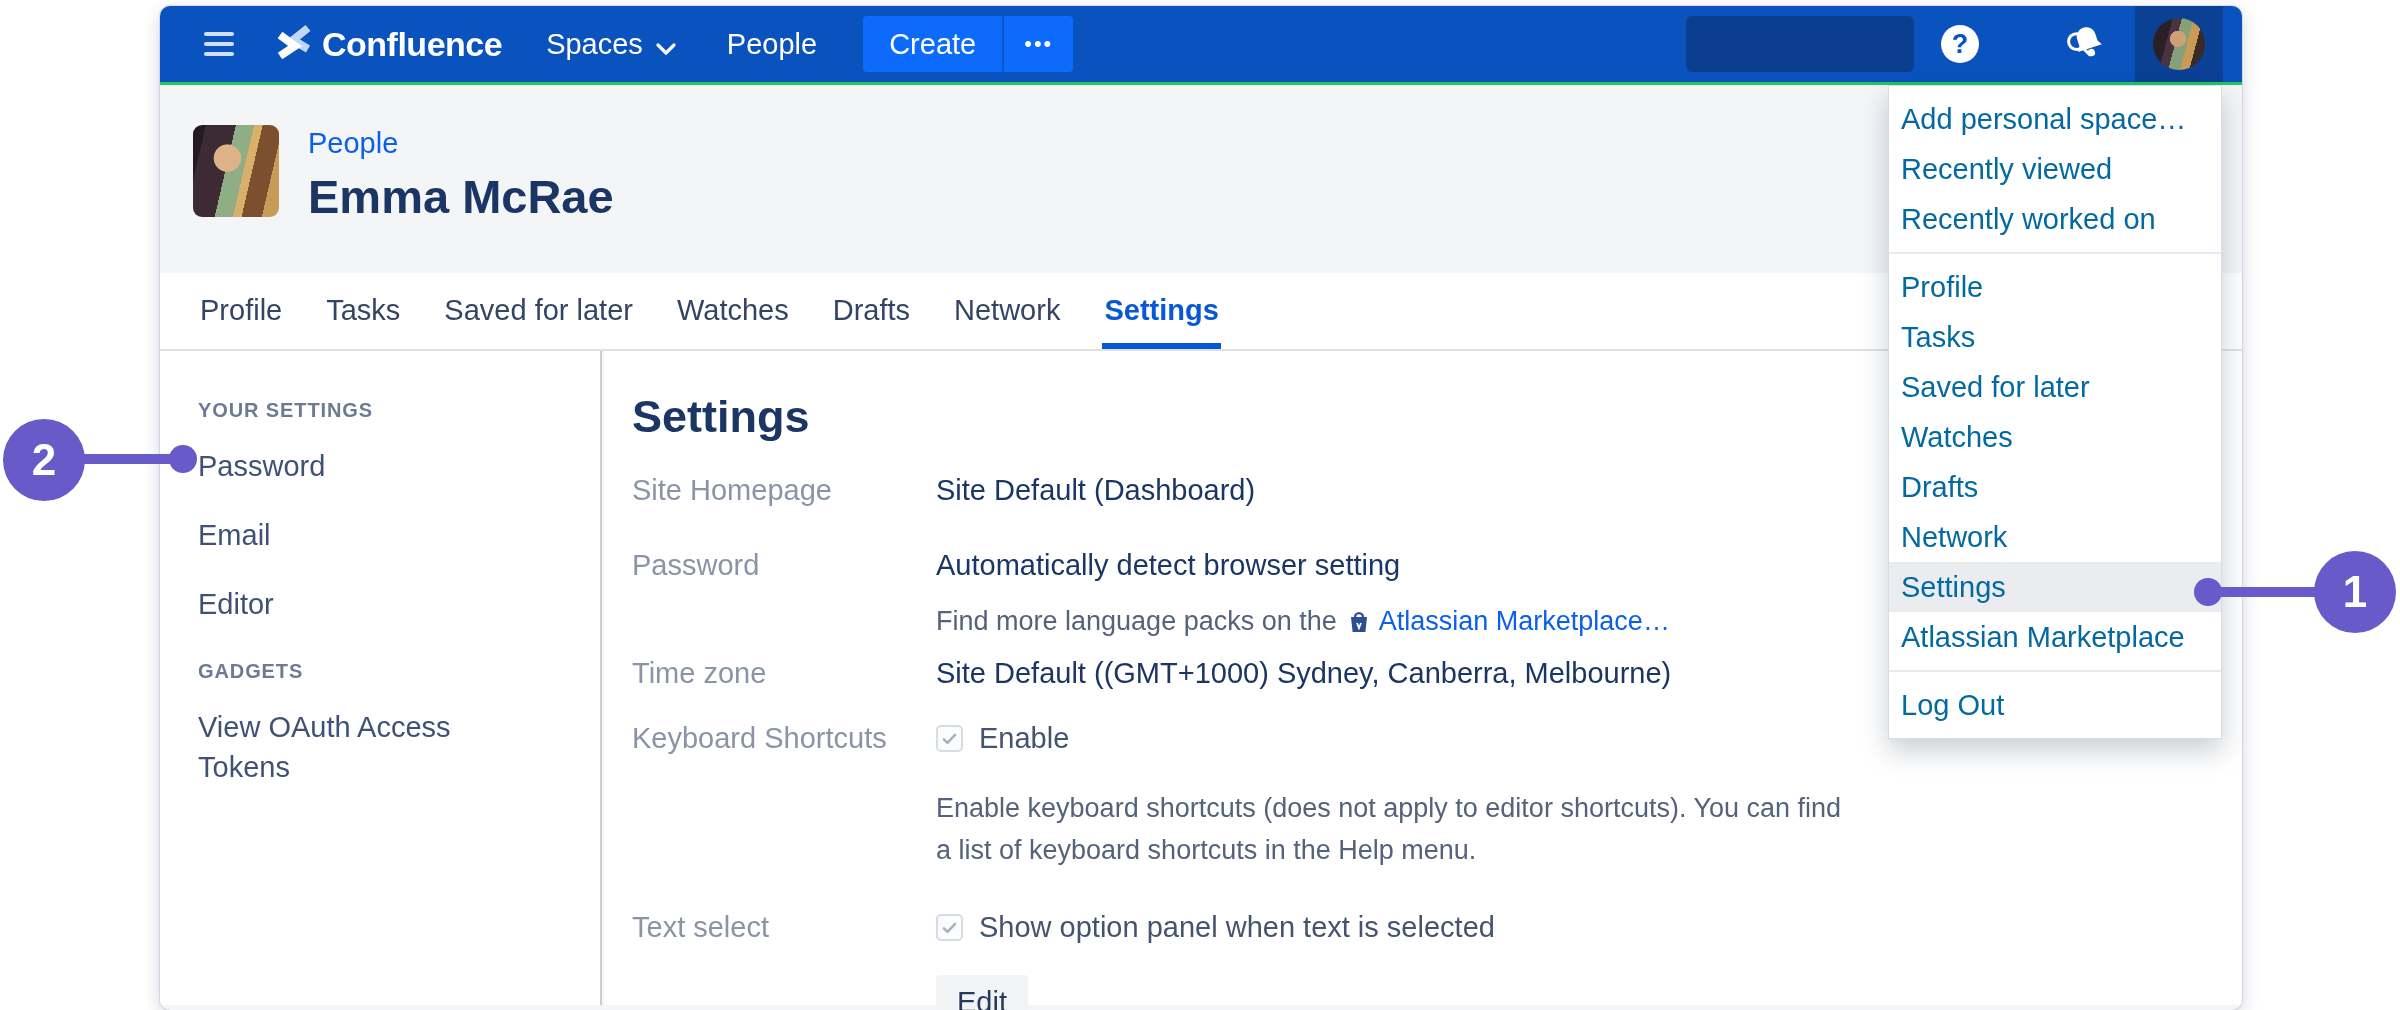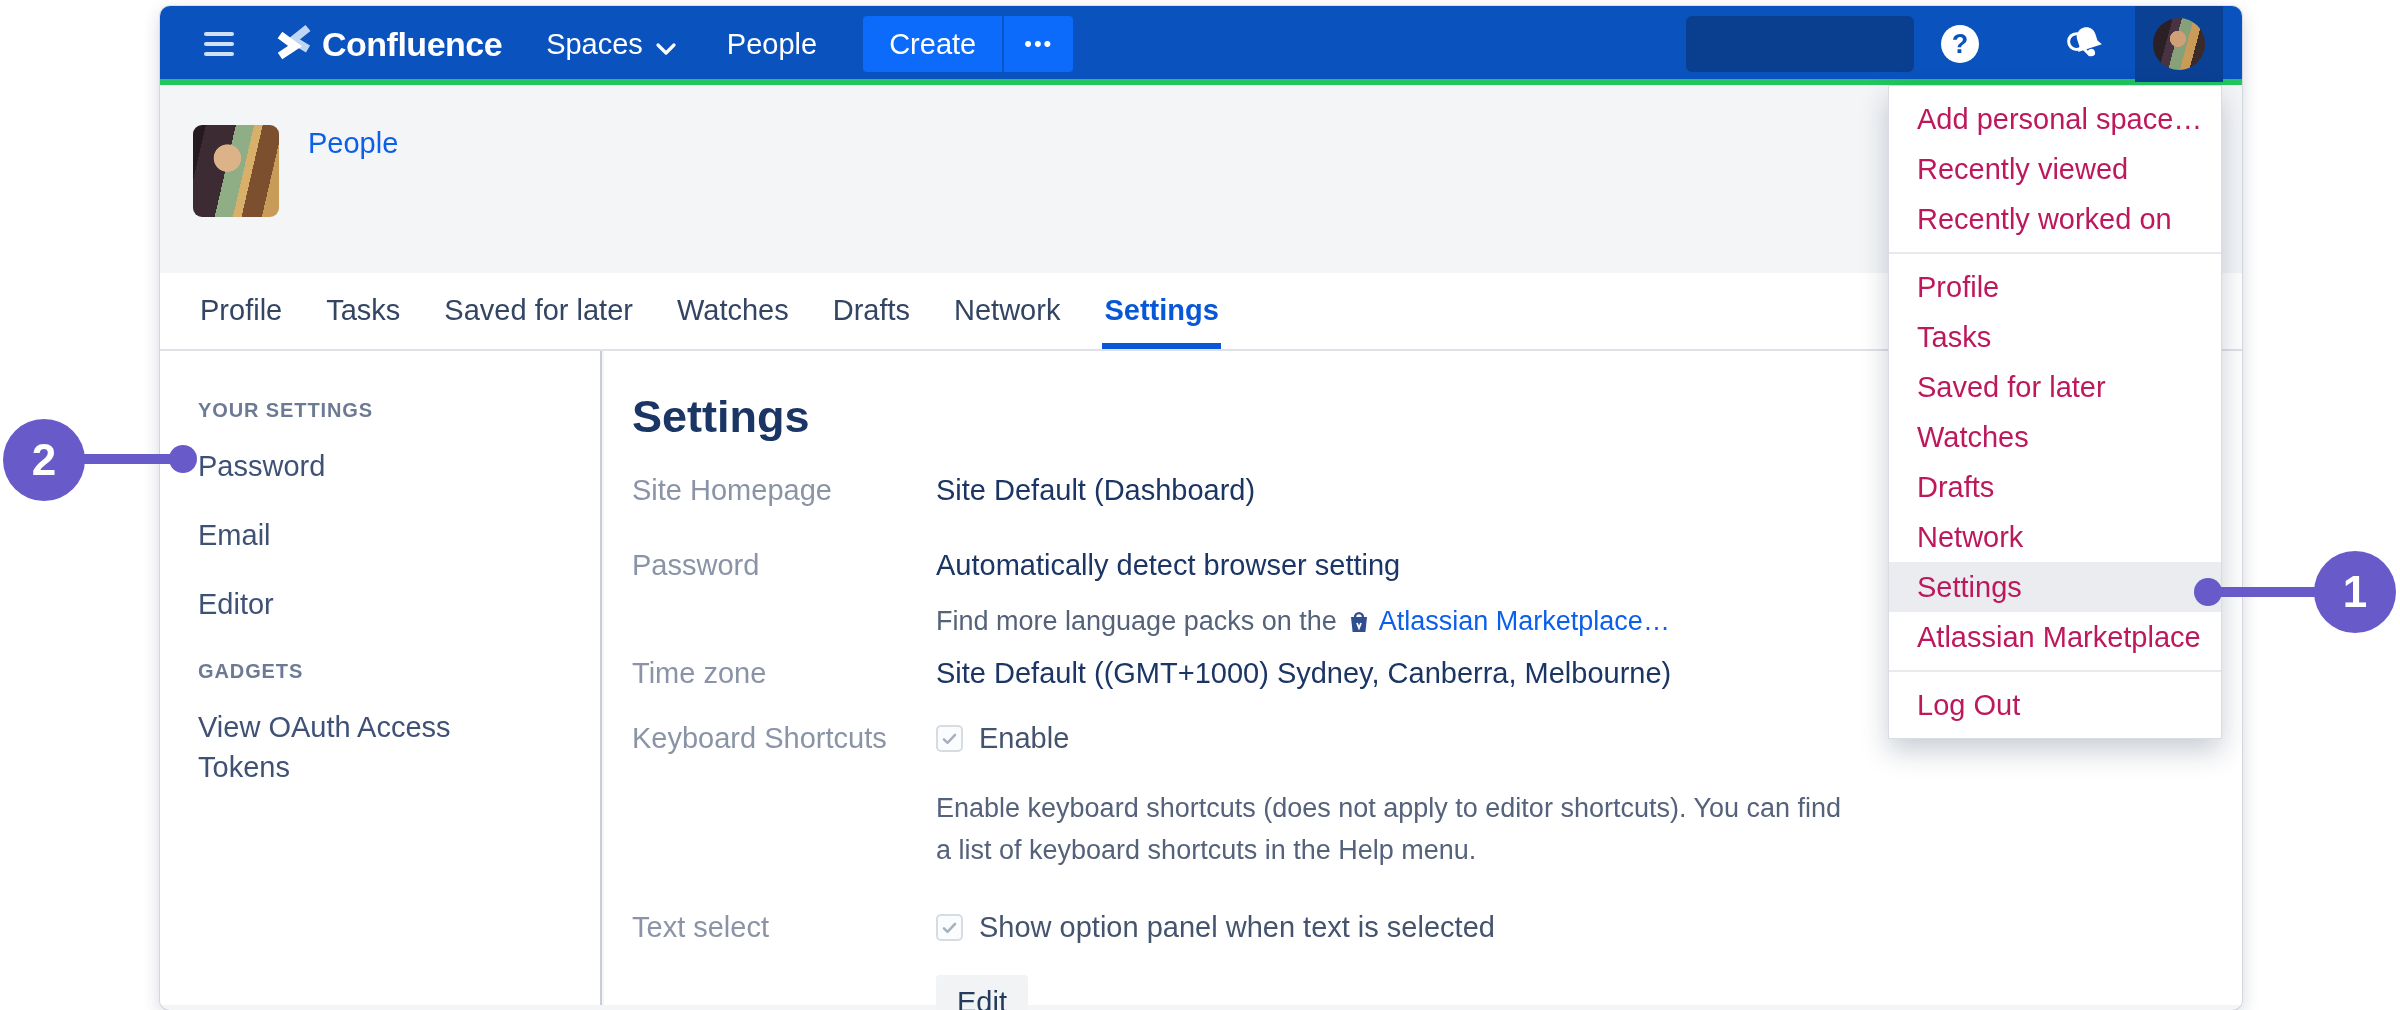--- a/index.html
+++ b/index.html
@@ -15,21 +15,21 @@
   
   #app-window {
     position:absolute; left:160px; top:6px; width:2082px; height:1004px;
     background:#F4F5F7; border-radius:10px; overflow:hidden;
     box-shadow:0 0 0 1px rgba(9,30,66,0.10), 0 6px 18px rgba(9,30,66,0.18);
   }
 
   
   .nav {
     position:absolute; left:0; top:0; width:100%; height:79px;
-    background:#0A52BE; border-bottom:6px solid #22c55e;
+    background:#0A52BE; border-bottom:3px solid #22c55e;
   }
   .nav-inner { display:flex; align-items:center; height:76px; padding-left:44px; position:relative; }
   .hamburger { width:30px; height:24px; display:flex; flex-direction:column; justify-content:space-between; cursor:pointer; }
   .hamburger span { display:block; height:4px; border-radius:2px; background:#CFE0F7; }
   .logo { display:flex; align-items:center; margin-left:40px; }
   .logo-text { margin-left:8px; font-size:34px; font-weight:bold; color:#fff; letter-spacing:-0.5px; }
   .nav-item { color:#fff; font-size:29px; display:flex; align-items:center; }
   .nav-item.spaces { margin-left:44px; }
   .nav-item.people { margin-left:50px; }
   .nav-item .chev { margin-left:12px; margin-top:4px; }
@@ -125,21 +125,21 @@
     display:flex; align-items:center; justify-content:center; cursor:pointer;
   }
 
   
   .user-menu {
     position:absolute; left:1728px; top:79px; width:334px; background:#ffffff;
     border:1px solid #D9DDE3; box-shadow:0 12px 26px rgba(9,30,66,0.22); z-index:50;
   }
   .menu-group { padding:8px 0; }
   .menu-group + .menu-group { border-top:2px solid #E8EAEE; }
-  .menu-item { height:50px; line-height:50px; padding-left:28px; font-size:29px; color:#be185d; white-space:nowrap; cursor:pointer; }
+  .menu-item { height:50px; line-height:50px; padding-left:12px; font-size:29px; color:#0369a1; white-space:nowrap; cursor:pointer; }
   .menu-item.selected { background:#EBECF0; }
 
   
   .marker-circle {
     position:absolute; width:82px; height:82px; border-radius:50%; background:#685AC8;
     color:#fff; font-size:44px; font-weight:bold; display:flex; align-items:center; justify-content:center;
     z-index:100;
   }
   .marker-line { position:absolute; height:10px; border-radius:5px; background:#685AC8; z-index:100; }
   .marker-dot  { position:absolute; width:28px; height:28px; border-radius:50%; background:#685AC8; z-index:100; }
@@ -218,20 +218,21 @@
       <div class="avatar-strip">
         <div class="nav-avatar"></div>
       </div>
     </div>
   </div>
 
   <div class="p-header">
     <div class="p-avatar"></div>
     <div class="p-meta">
       <a class="breadcrumb-link">People</a>
+      <div class="p-name">Emma McRae</div>
     </div>
   </div>
 
   <div class="tabs">
     <div class="tab">Profile</div>
     <div class="tab">Tasks</div>
     <div class="tab">Saved for later</div>
     <div class="tab">Watches</div>
     <div class="tab">Drafts</div>
     <div class="tab">Network</div>

